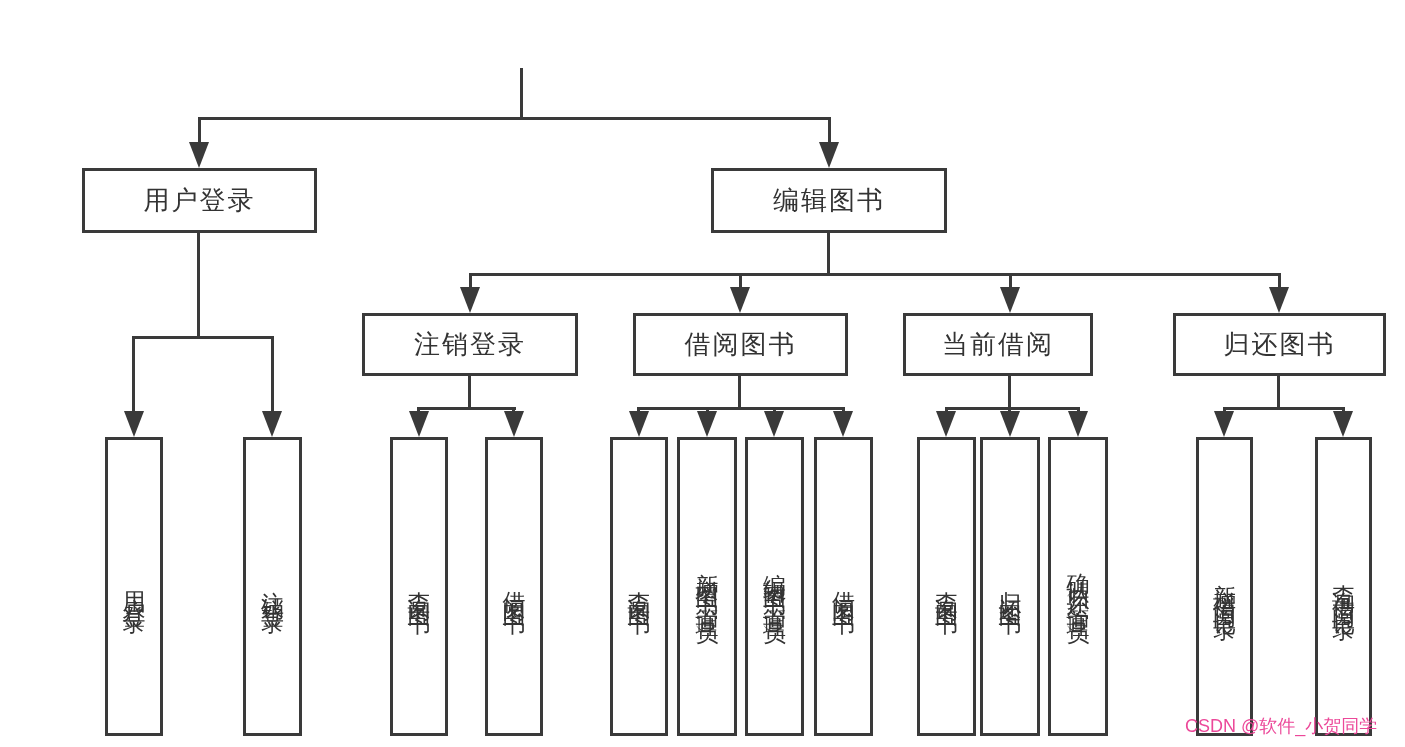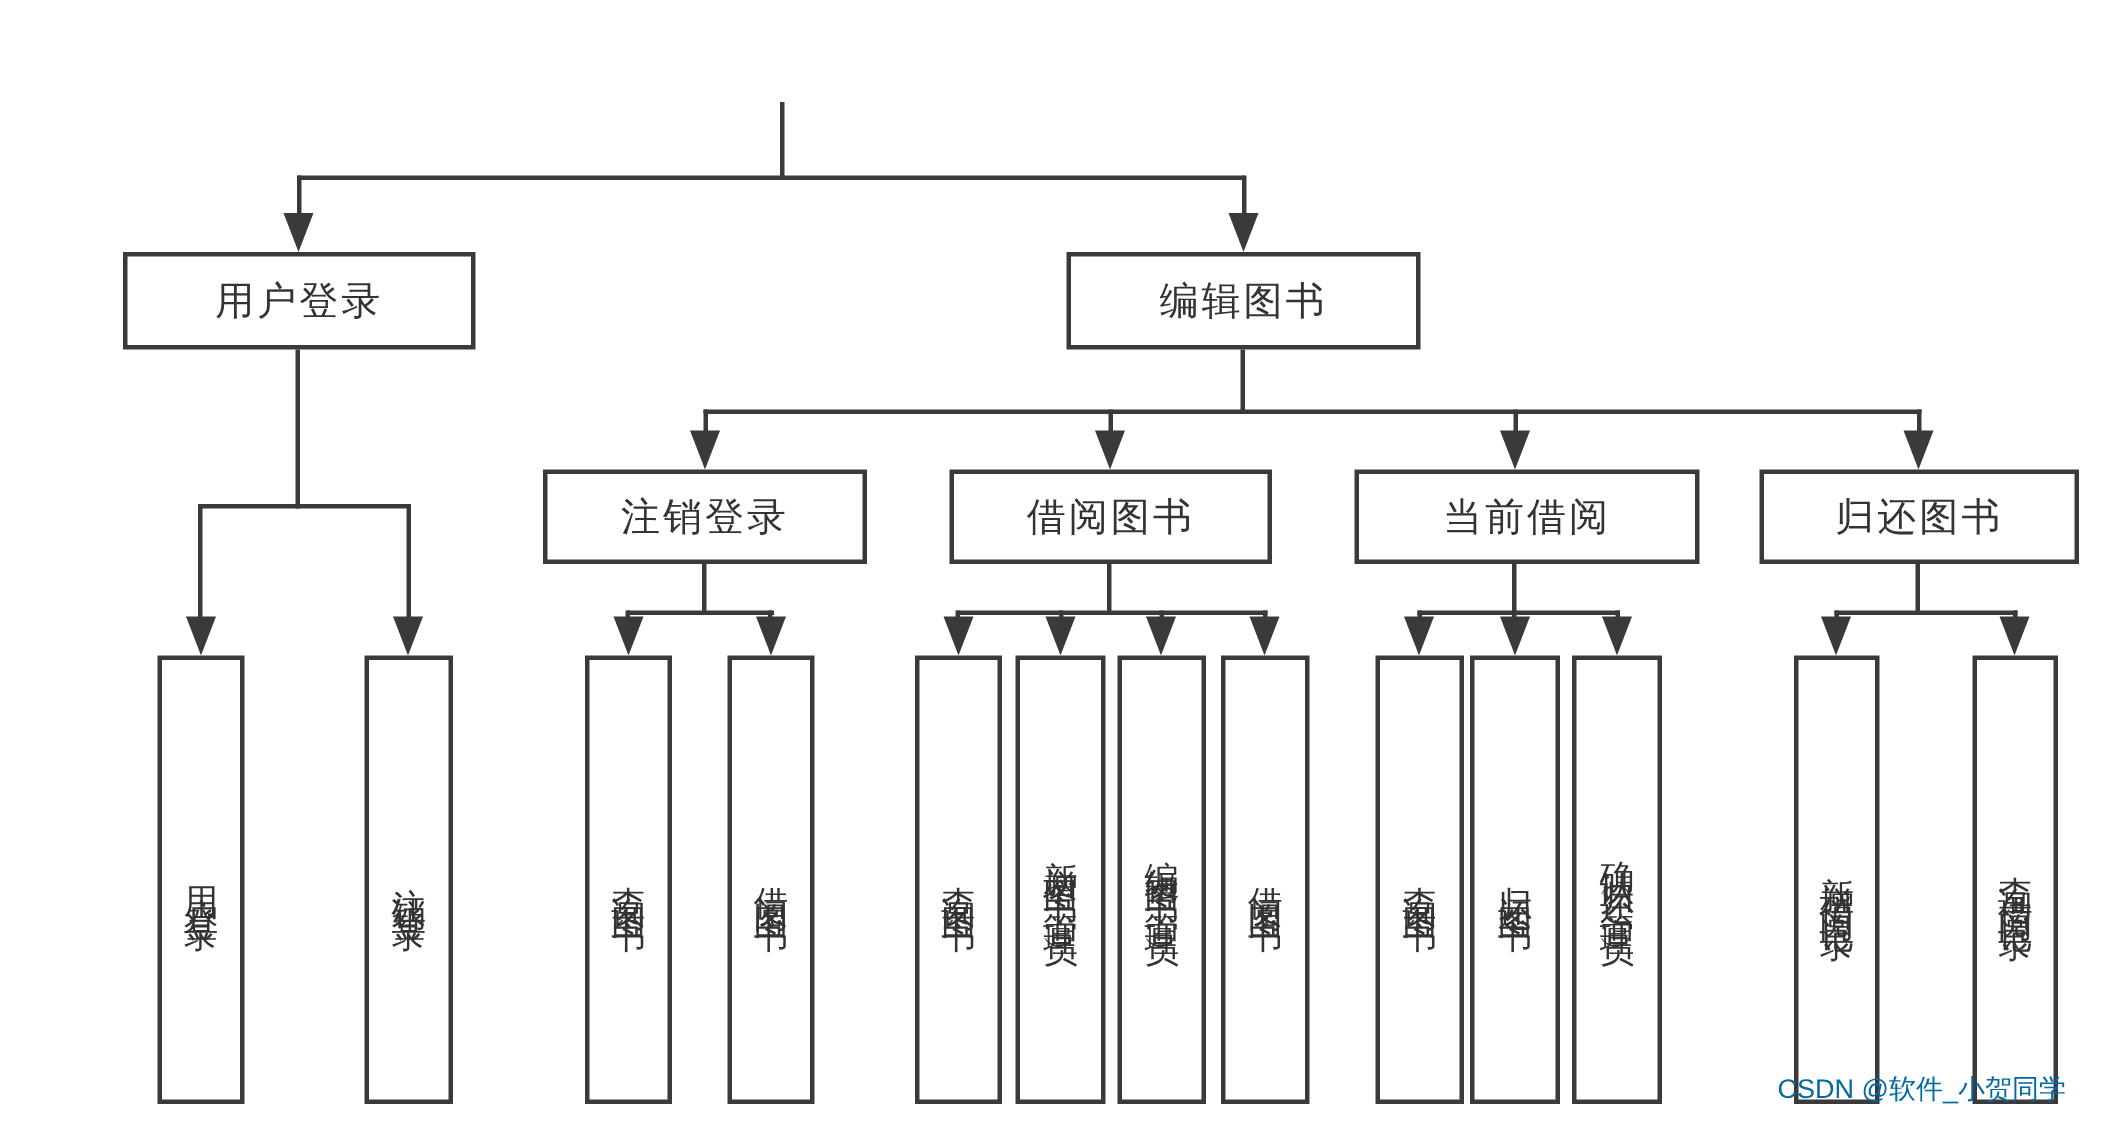--- a/index.html
+++ b/index.html
@@ -41,21 +41,21 @@
     width: 0; height: 0;
     border-left: 10px solid transparent;
     border-right: 10px solid transparent;
     border-top: 26px solid #3a3a3a;
   }
   .watermark {
     position: absolute;
     left: 1185px;
     top: 714px;
     font-size: 18px;
-    color: #0369a1;
+    color: #ec4899;
     white-space: nowrap;
   }
 </style>
 </head>
 <body>
 
 <div id="canvas">
 
 
   <div class="vline" style="left:520px; top:68px; height:51px;"></div>
@@ -82,21 +82,21 @@
   <div class="arrowhead" style="left:460px; top:287px;"></div>
   <div class="vline" style="left:739px; top:273px; height:20px;"></div>
   <div class="arrowhead" style="left:730px; top:287px;"></div>
   <div class="vline" style="left:1009px; top:273px; height:20px;"></div>
   <div class="arrowhead" style="left:1000px; top:287px;"></div>
   <div class="vline" style="left:1278px; top:273px; height:20px;"></div>
   <div class="arrowhead" style="left:1269px; top:287px;"></div>
 
   <div class="node h-label" style="left:362px; top:313px; width:216px; height:63px;">注销登录</div>
   <div class="node h-label" style="left:633px; top:313px; width:215px; height:63px;">借阅图书</div>
-  <div class="node h-label" style="left:903px; top:313px; width:230px; height:63px;">当前借阅</div>
+  <div class="node h-label" style="left:903px; top:313px; width:190px; height:63px;">当前借阅</div>
   <div class="node h-label" style="left:1173px; top:313px; width:213px; height:63px;">归还图书</div>
 
   <div class="vline" style="left:468px; top:376px; height:33px;"></div>
   <div class="vline" style="left:738px; top:376px; height:33px;"></div>
   <div class="vline" style="left:1008px; top:376px; height:33px;"></div>
   <div class="vline" style="left:1277px; top:376px; height:33px;"></div>
 
   <div class="hline" style="left:418px; top:407px; width:98px;"></div>
   <div class="hline" style="left:638px; top:407px; width:207px;"></div>
   <div class="hline" style="left:945px; top:407px; width:135px;"></div>

